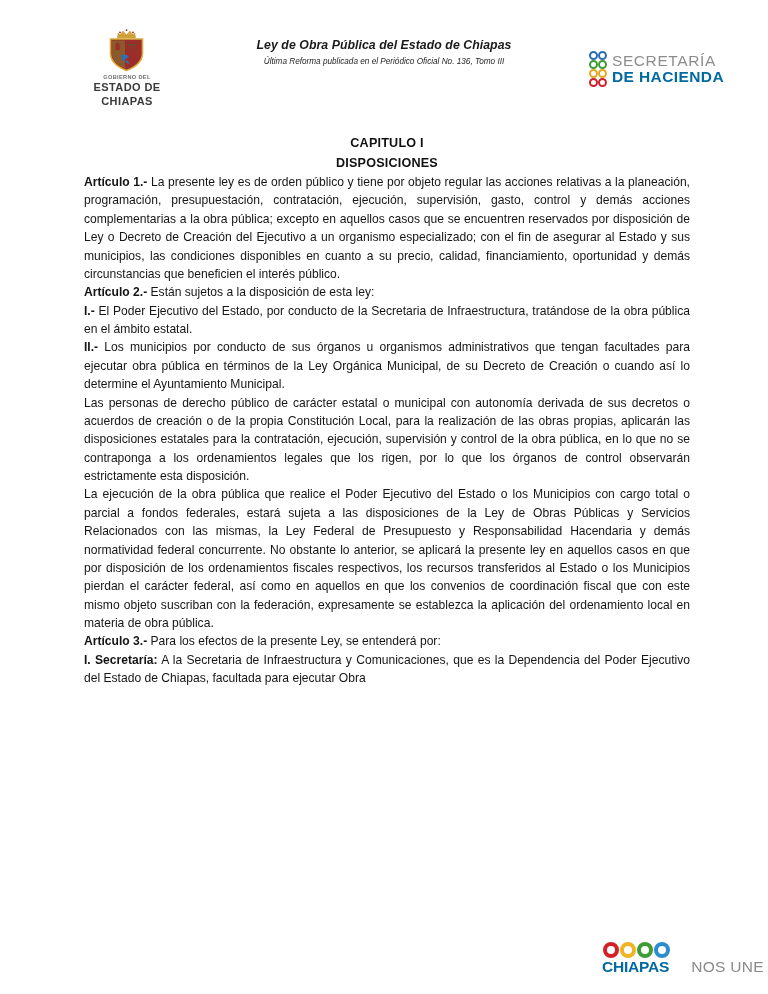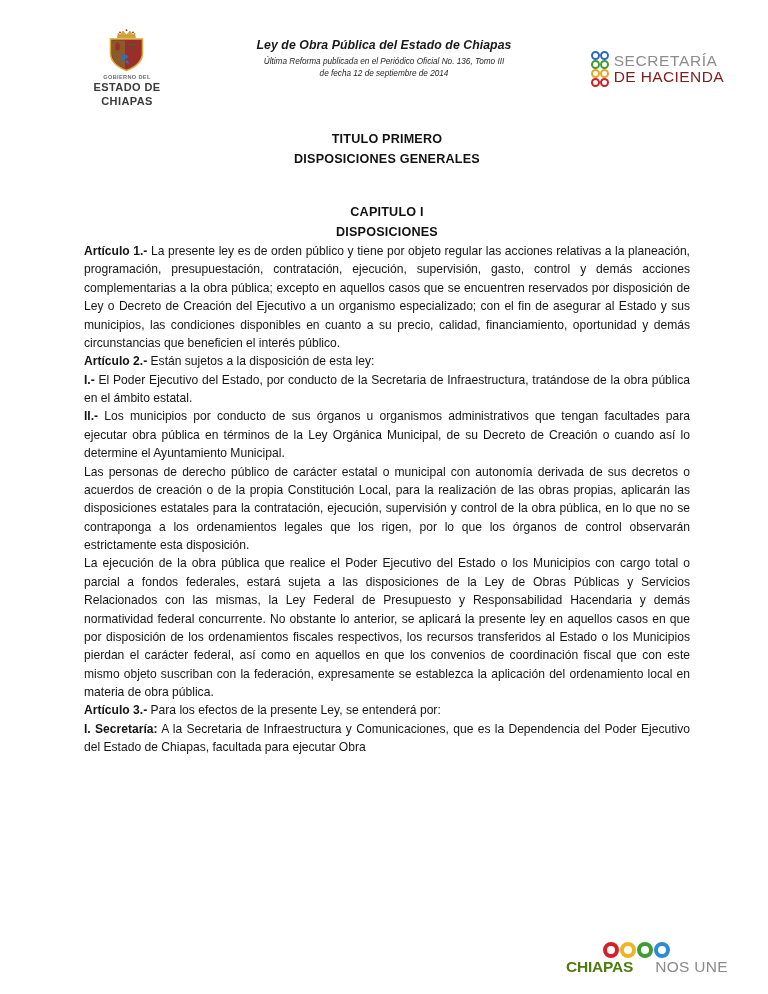--- a/index.html
+++ b/index.html
@@ -113,22 +113,22 @@
   }
   .sh-l1 {
     font-size: 15.5px;
     letter-spacing: 0.6px;
     color: #8d8d8d;
     font-weight: normal;
   }
   .sh-l2 {
     font-size: 15.5px;
     letter-spacing: 0.4px;
-    color: #7f1d1d;
-    font-weight: normal;
+    color: #0369a1;
+    font-weight: bold;
   }
 
   
   .content {
     padding: 0 78px 0 84px;
     box-sizing: border-box;
   }
 
   .center-head {
     text-align: center;
@@ -174,21 +174,21 @@
     box-sizing: border-box;
     border-radius: 50%;
     border: 4.4px solid #000;
   }
   .ch-word {
     font-size: 15.5px;
     letter-spacing: -0.2px;
     line-height: 1;
     white-space: nowrap;
   }
-  .ch-a { font-weight: bold; color: #4d7c0f; }
+  .ch-a { font-weight: bold; color: #0369a1; margin-left: 36px; }
   .ch-b { font-weight: normal; color: #8a8a8a; letter-spacing: 0.3px; margin-left: 22px; }
 </style>
 </head>
 <body>
 
 <div class="page">
 
   <div class="header">
 
     <div class="gob-logo">
@@ -220,21 +220,20 @@
       </div>
       <div class="gob-caption">
         <span>GOBIERNO DEL</span>
         <span class="l2">ESTADO DE CHIAPAS</span>
       </div>
     </div>
 
     <div class="header-title-block">
       <div class="doc-title">Ley de Obra Pública del Estado de Chiapas</div>
       <div class="doc-sub">Última Reforma publicada en el Periódico Oficial No. 136, Tomo III</div>
-      <div class="doc-sub" style="margin-top:0">de fecha 12 de septiembre de 2014</div>
     </div>
 
     <div class="sh-logo">
       <div class="sh-dots">
         <div class="ring" style="border-color:#2b6cb8"></div>
         <div class="ring" style="border-color:#2b6cb8"></div>
         <div class="ring" style="border-color:#3f9c35"></div>
         <div class="ring" style="border-color:#3f9c35"></div>
         <div class="ring" style="border-color:#e8a723"></div>
         <div class="ring" style="border-color:#e8a723"></div>
@@ -243,24 +242,20 @@
       </div>
       <div class="sh-text">
         <div class="sh-l1">SECRETARÍA</div>
         <div class="sh-l2">DE HACIENDA</div>
       </div>
     </div>
   </div>
 
   <div class="content">
 
-    <div class="center-head head-group-1">
-      <div>TITULO PRIMERO</div>
-      <div>DISPOSICIONES GENERALES</div>
-    </div>
 
     <div class="center-head head-group-2">
       <div>CAPITULO I</div>
       <div>DISPOSICIONES</div>
     </div>
 
     <p class="body-par first-par"><b>Artículo 1.-</b><span> La presente ley es de orden público y tiene por objeto regular las acciones relativas a la planeación, programación, presupuestación, contratación, ejecución, supervisión, gasto, control y demás acciones complementarias a la obra pública; excepto en aquellos casos que se encuentren reservados por disposición de Ley o Decreto de Creación del Ejecutivo a un organismo especializado; con el fin de asegurar al Estado y sus municipios, las condiciones disponibles en cuanto a su precio, calidad, financiamiento, oportunidad y demás circunstancias que beneficien el interés público.</span></p>
 
     <p class="body-par par-gap"><b>Artículo 2.-</b><span> Están sujetos a la disposición de esta ley:</span></p>
 

